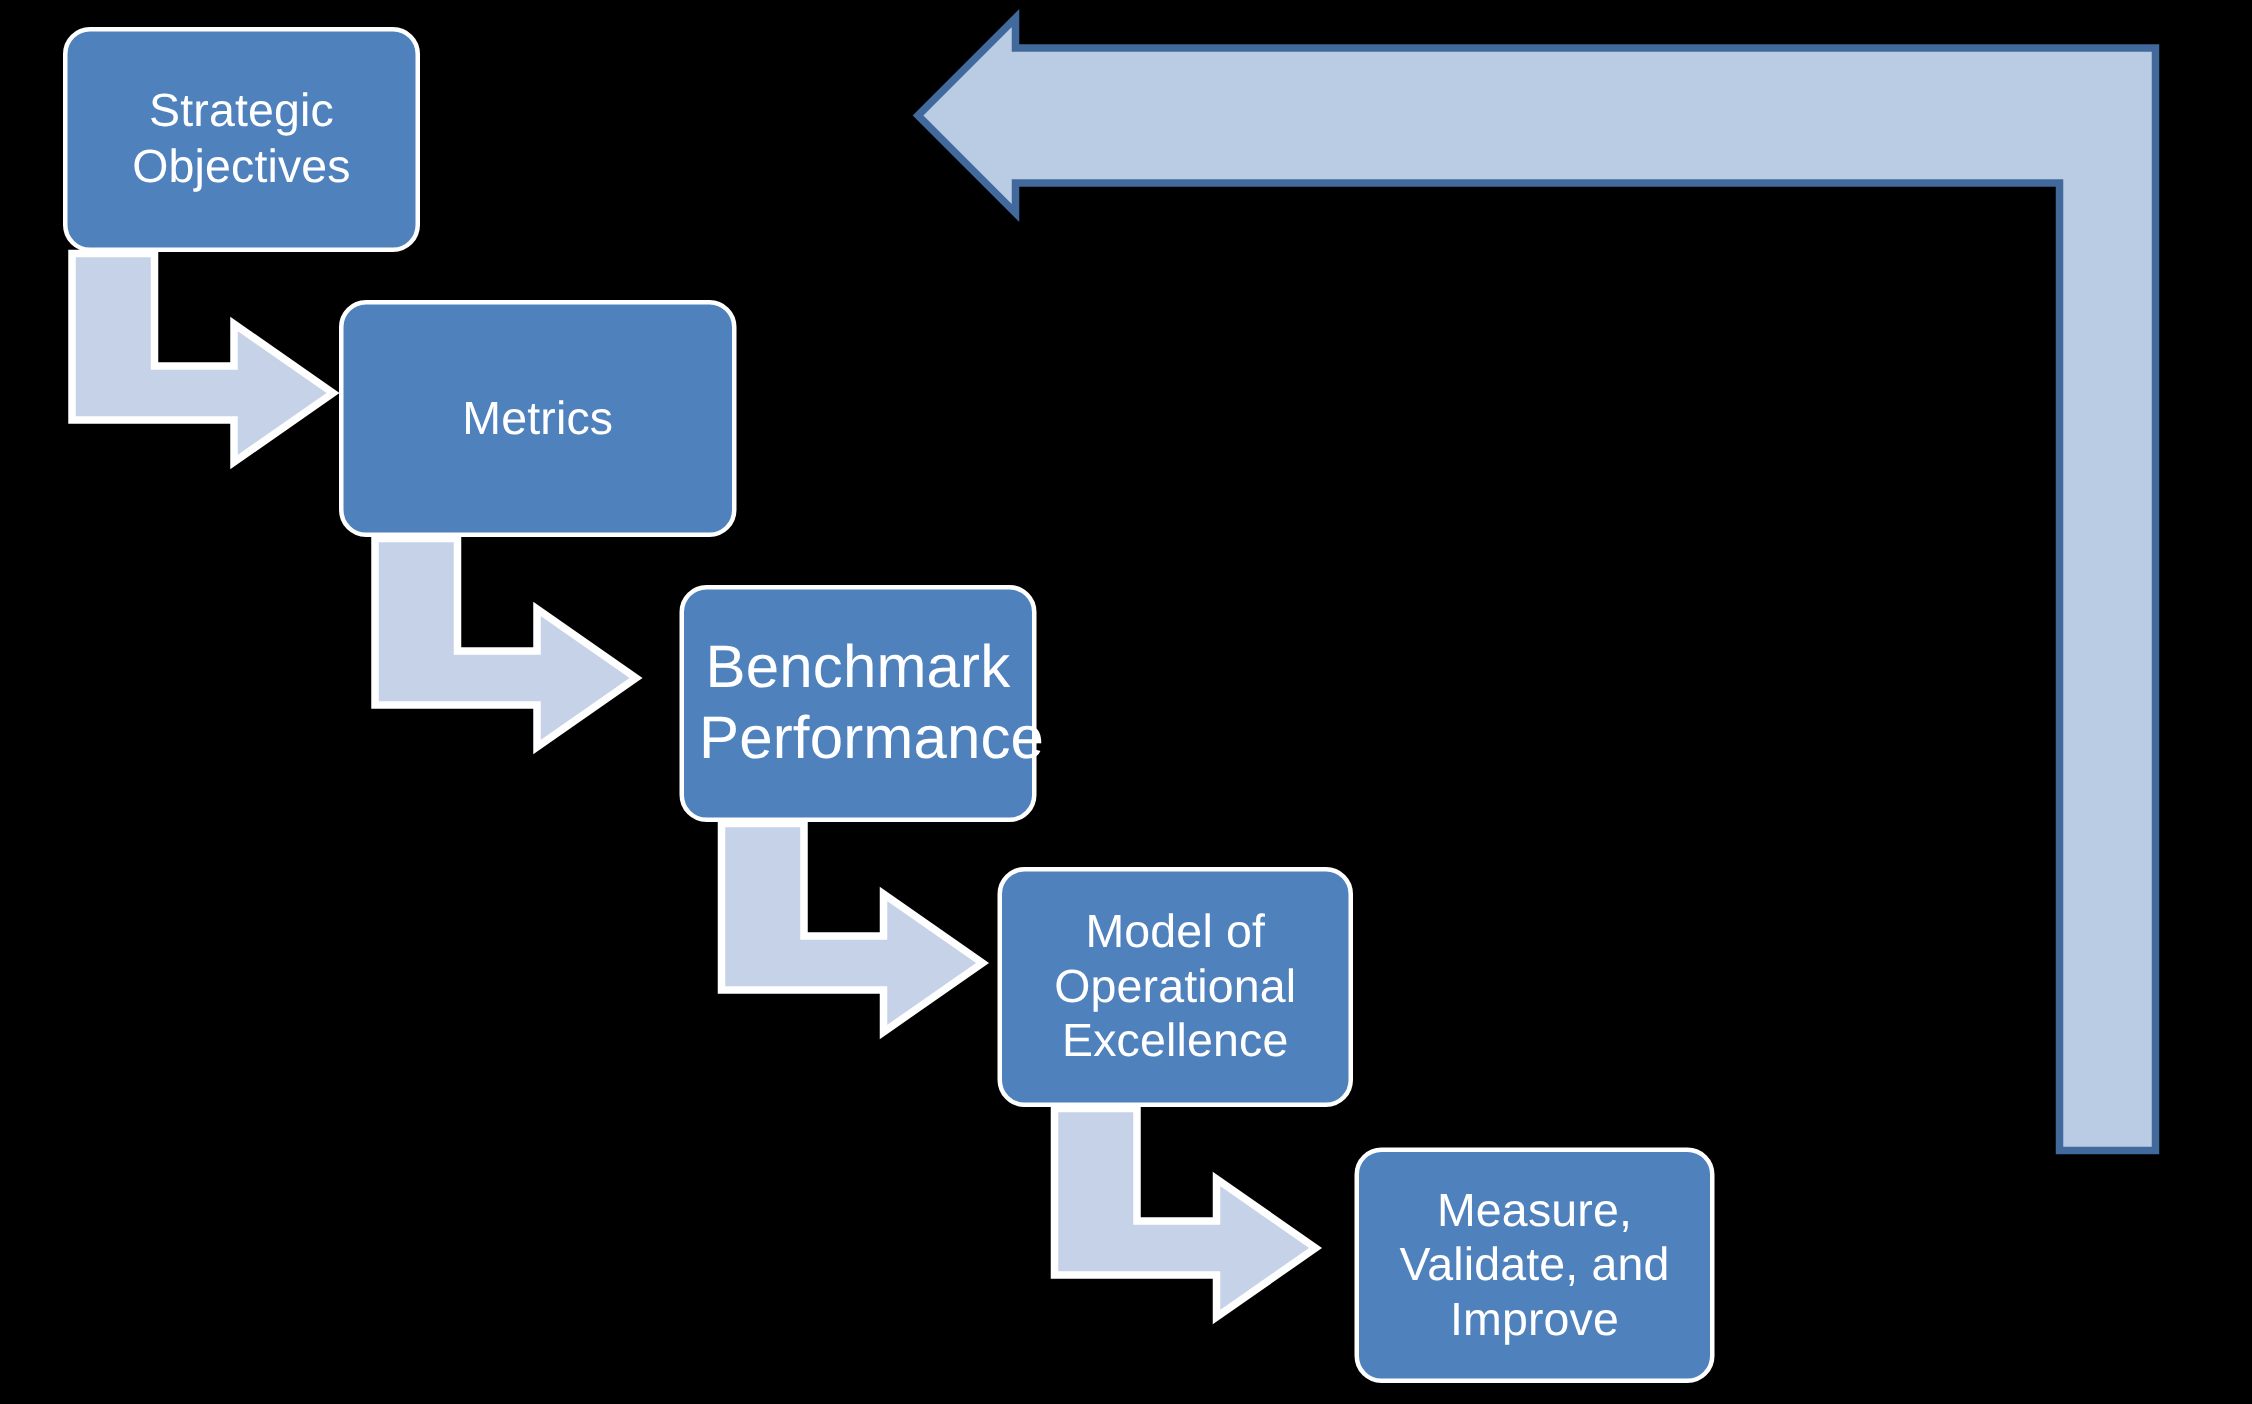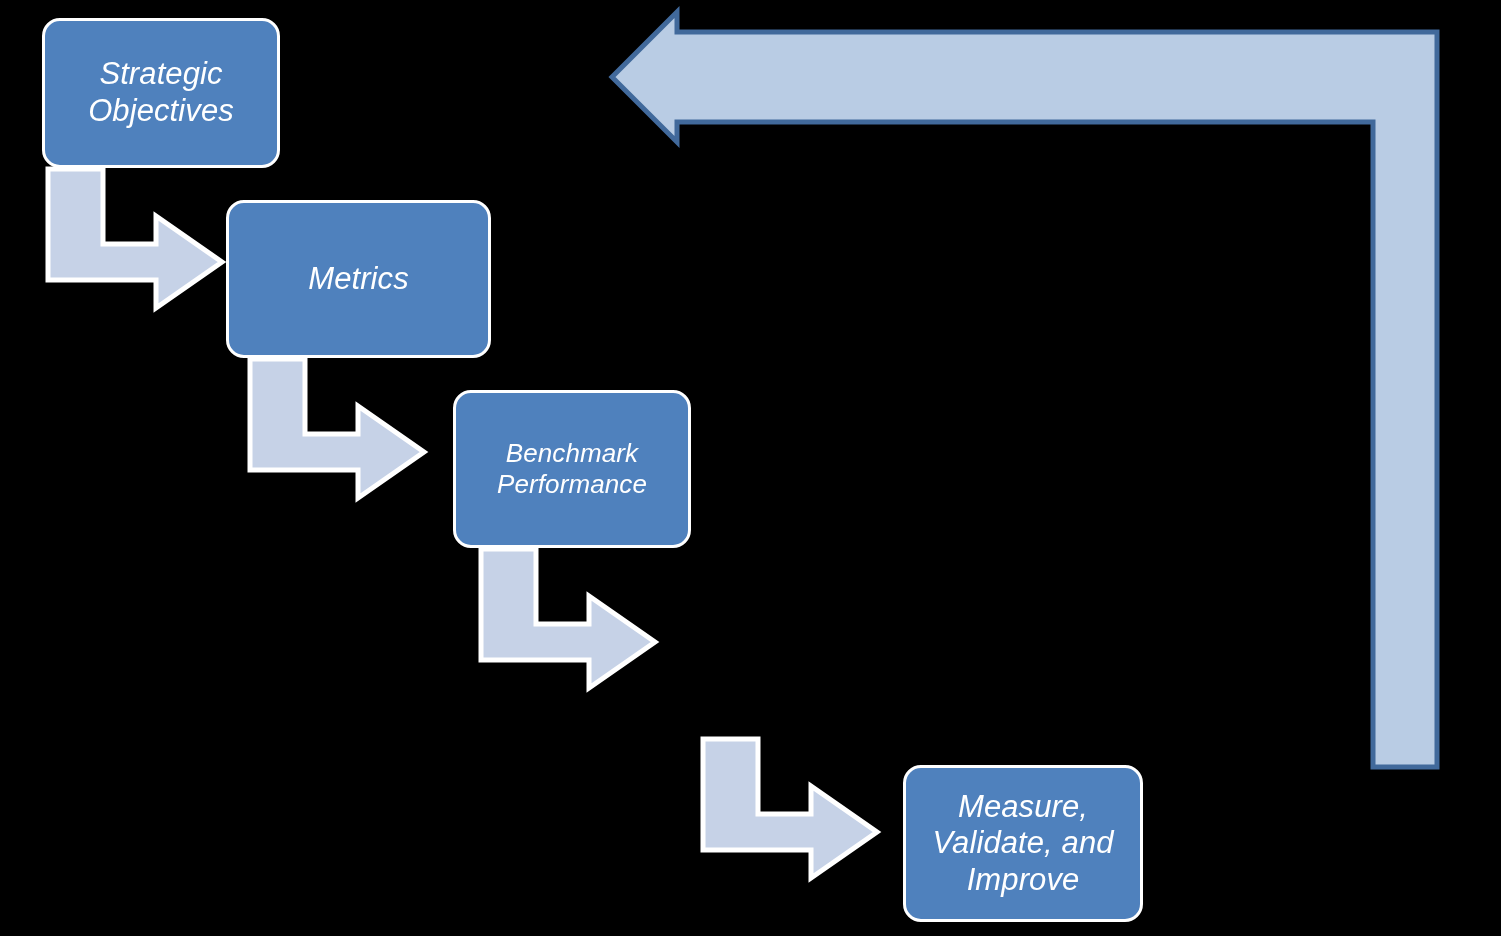--- a/index.html
+++ b/index.html
@@ -24,21 +24,20 @@
     border: 3px solid #FFFFFF;
     border-radius: 18px;
     display: flex;
     align-items: center;
     justify-content: flex-end;
     text-align: center;
     color: #FFFFFF;
     line-height: 1.18;
     padding: 4px 10px;
     letter-spacing: 0.1px;
-    font-style: italic;
   }
   .node-label {
     display: block;
     width: 100%;
     white-space: pre-line;
   }
   .elbow-arrow, .return-arrow {
     position: absolute;
     overflow: visible;
   }
@@ -91,25 +90,30 @@
 
   <div class="node" style="left:42px; top:18px; width:238px; height:150px; font-size:31px;">
     <span class="node-label">Strategic
 Objectives</span>
   </div>
 
   <div class="node" style="left:226px; top:200px; width:265px; height:158px; font-size:31px;">
     <span class="node-label">Metrics</span>
   </div>
 
-  <div class="node" style="left:453px; top:390px; width:238px; height:158px; font-size:26px;">
+  <div class="node" style="left:453px; top:390px; width:238px; height:158px; font-size:40px;">
     <span class="node-label">Benchmark
 Performance</span>
   </div>
 
+  <div class="node" style="left:665px; top:578px; width:237px; height:160px; font-size:31px;">
+    <span class="node-label">Model of
+Operational
+Excellence</span>
+  </div>
 
   <div class="node" style="left:903px; top:765px; width:240px; height:157px; font-size:31px;">
     <span class="node-label">Measure,
 Validate, and
 Improve</span>
   </div>
 
 </div>
 
 </body></html>

